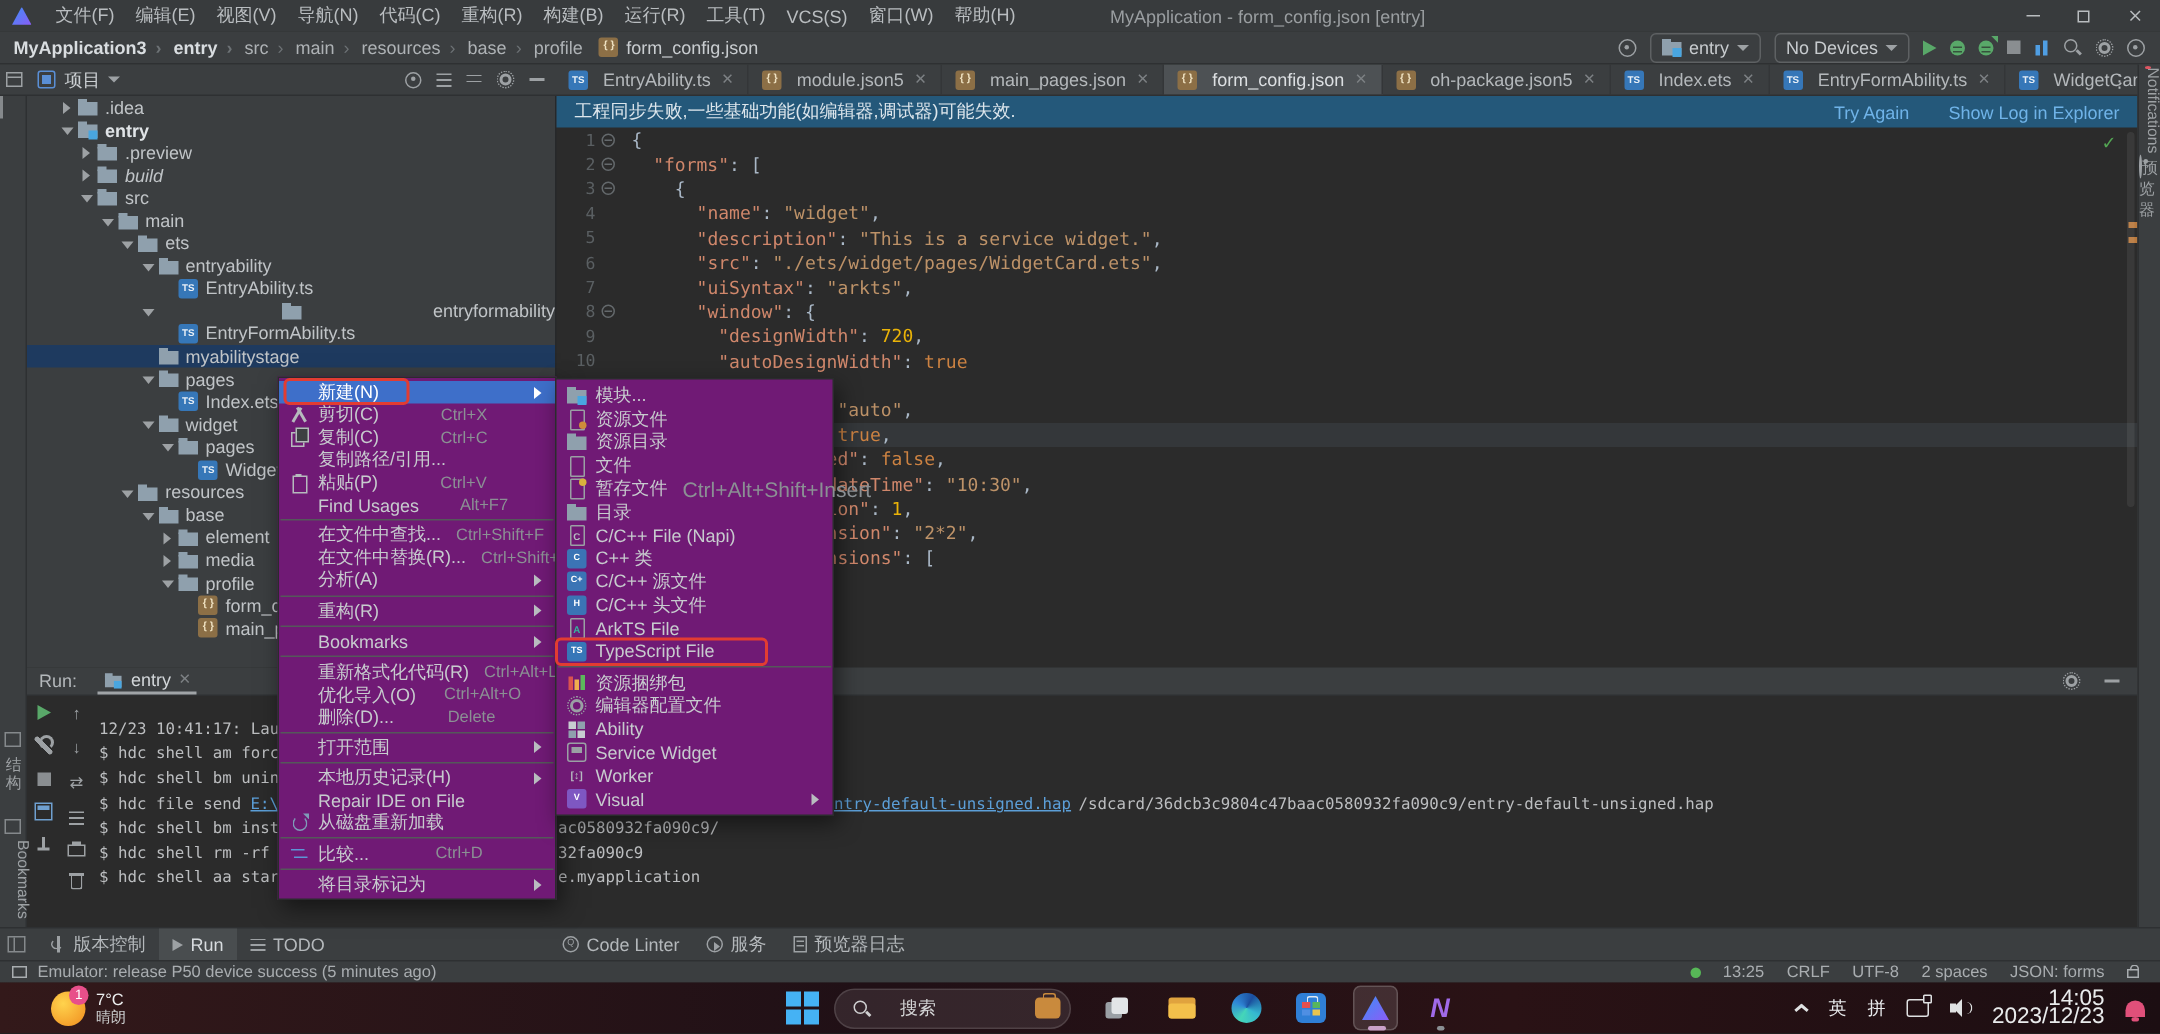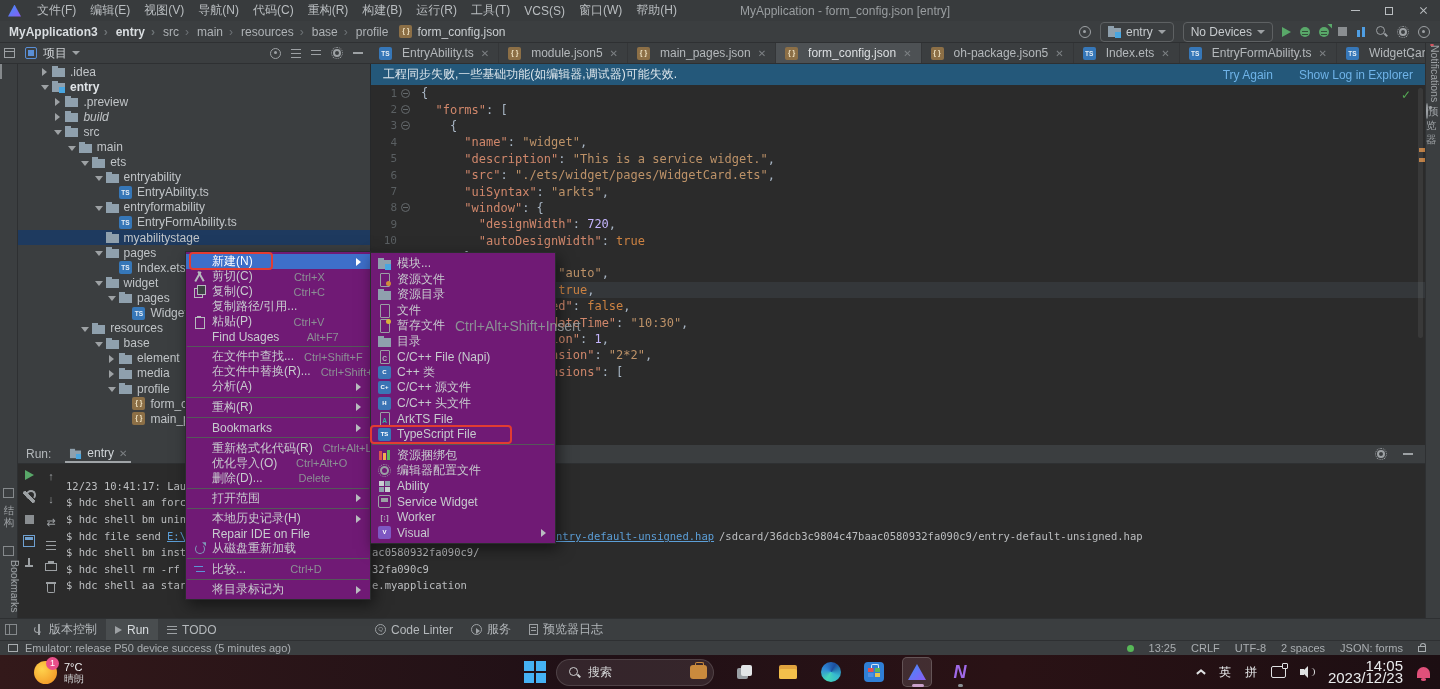--- a/index.html
+++ b/index.html
@@ -97,21 +97,21 @@
   .banner .acts{margin-left:auto;display:flex;gap:26px}
   .banner .acts span{color:#6fb3e8}
   .codewrap{position:absolute;left:0;top:21px;right:0}
   .cline{height:16.4px;display:flex;align-items:center}
   .cline.cur{background:#34373a}
   .lnum{width:26px;text-align:right;color:#5a5f62;font:11px "DejaVu Sans Mono",monospace;flex:0 0 26px}
   .fold{width:16px;flex:0 0 16px}
   .fold.f{background:radial-gradient(circle at center,transparent 0,transparent 100%)}
   .fold.f::before{content:"";display:block;width:7px;height:7px;border:1px solid #64696c;border-radius:50%;margin:0 auto;background:linear-gradient(#64696c,#64696c) center/5px 1px no-repeat}
   .ctext{white-space:pre;font:12px "DejaVu Sans Mono",monospace;padding-left:8px}
-  .tk-p{color:#a9b7c6}.tk-k{color:#d0876b}.tk-s{color:#bd9268}.tk-n{color:#c4b5fd}.tk-b{color:#cc8242}
+  .tk-p{color:#a9b7c6}.tk-k{color:#d0876b}.tk-s{color:#bd9268}.tk-n{color:#eab308}.tk-b{color:#cc8242}
   .ed-check{position:absolute;right:14px;top:24px;color:#53a653;font-size:12px}
   .ed-mark{position:absolute;right:0;width:6px;height:4px;background:#b8793e}
   .ed-thumb{position:absolute;right:2px;top:24px;width:5px;height:250px;background:rgba(255,255,255,.07);border-radius:3px}
 
   
   .rightstrip{position:absolute;left:1425px;top:43px;width:15px;height:575px;background:#3b3e40;border-left:1px solid #2e3032;z-index:6}
   .rs-bell{width:11px;height:9px;margin:6px auto 4px;background:#e05561;border-radius:6px 6px 0 0;position:relative}
   .rs-bell::after{content:"";position:absolute;left:3.5px;bottom:-3px;width:4px;height:2px;border-radius:50%;background:#e05561}
   .rs-vlab{writing-mode:vertical-rl;color:#9da1a4;font-size:10.5px;margin:2px auto;display:block;text-align:center;width:15px}
   .rs-ico{width:11px;height:11px;margin:12px auto 4px;border:1.5px solid #9da1a4;border-radius:50%;position:relative}
@@ -173,21 +173,21 @@
 
   
   .taskbar{position:absolute;left:0;top:655px;width:1440px;height:34px;background:linear-gradient(90deg,#33191a,#201016 40%,#2a1215 70%,#1c0e12);display:flex;align-items:center;z-index:9}
   .weather{display:flex;align-items:center;gap:7px;padding-left:34px}
   .w-ico{width:23px;height:23px;border-radius:50%;background:radial-gradient(circle at 35% 35%,#ffd34d,#f08c1e);position:relative}
   .w-badge{position:absolute;left:12px;top:-4px;min-width:13px;height:13px;border-radius:7px;background:#e84f8a;color:#fff;font-size:9px;line-height:13px;text-align:center;padding:0 3px}
   .w-temp{color:#eceeef;font-size:11px;line-height:12px}
   .w-desc{color:#c9cbcc;font-size:10px;line-height:11px}
   .tb-center{position:absolute;left:524px;display:flex;align-items:center;gap:10px;height:34px}
   .startbtn{width:22px;height:22px;background:linear-gradient(#45b2f4,#45b2f4) 0 0/10px 10px no-repeat,linear-gradient(#45b2f4,#45b2f4) 12px 0/10px 10px no-repeat,linear-gradient(#45b2f4,#45b2f4) 0 12px/10px 10px no-repeat,linear-gradient(#45b2f4,#45b2f4) 12px 12px/10px 10px no-repeat}
-  .searchpill{width:158px;height:27px;border-radius:14px;background:rgba(255,255,255,.09);border:1px solid rgba(255,255,255,.13);display:flex;align-items:center;padding:0 6px 0 12px;gap:8px}
+  .searchpill{width:158px;height:27px;border-radius:14px;background:rgba(255,255,255,.09);border:1px solid rgba(255,255,255,.13);display:flex;align-items:center;padding:0 6px 0 12px;gap:20px}
   .sp-mag{width:11px;height:11px;position:relative}
   .sp-mag::before{content:"";position:absolute;left:0;top:0;width:7px;height:7px;border:1.5px solid #cfd0d1;border-radius:50%}
   .sp-mag::after{content:"";position:absolute;left:8px;top:8px;width:4px;height:1.5px;background:#cfd0d1;transform:rotate(45deg)}
   .searchpill .sp-txt{color:#d4d5d6;flex:1}
   .sp-case{width:17px;height:14px;background:#c98a3d;border-radius:3px;position:relative}
   .sp-case::before{content:"";position:absolute;left:5px;top:-3px;width:7px;height:3px;border:1.5px solid #c98a3d;border-bottom:0;border-radius:2px 2px 0 0}
   .tk-icons{display:flex;align-items:center;gap:13px;margin-left:6px}
   .tk-app{width:30px;height:30px;display:flex;align-items:center;justify-content:center;position:relative;border-radius:5px}
   .tk-app.active{background:rgba(255,255,255,.12);border:1px solid rgba(255,255,255,.18)}
   .tk-app.active::after{content:"";position:absolute;bottom:-1px;left:9px;width:12px;height:3px;border-radius:2px;background:#c9a0c9}
@@ -451,21 +451,21 @@
       <div class="trow" style="padding-left: 75.6px;">
         <span class="chev o"></span>
         <span class="tico folder"></span>
         <span class="tlabel">entryability</span>
       </div>
       <div class="trow" style="padding-left: 89px;">
         <span class="chev n"></span>
         <span class="tico ts"></span>
         <span class="tlabel">EntryAbility.ts</span>
       </div>
-      <div class="trow" style="padding-left: 75.6px;">
+      <div class="trow" style="padding-left: 75.6px; justify-content: space-between;">
         <span class="chev o"></span>
         <span class="tico folder"></span>
         <span class="tlabel">entryformability</span>
       </div>
       <div class="trow" style="padding-left: 89px;">
         <span class="chev n"></span>
         <span class="tico ts"></span>
         <span class="tlabel">EntryFormAbility.ts</span>
       </div>
       <div class="trow sel" style="padding-left: 75.6px;">

